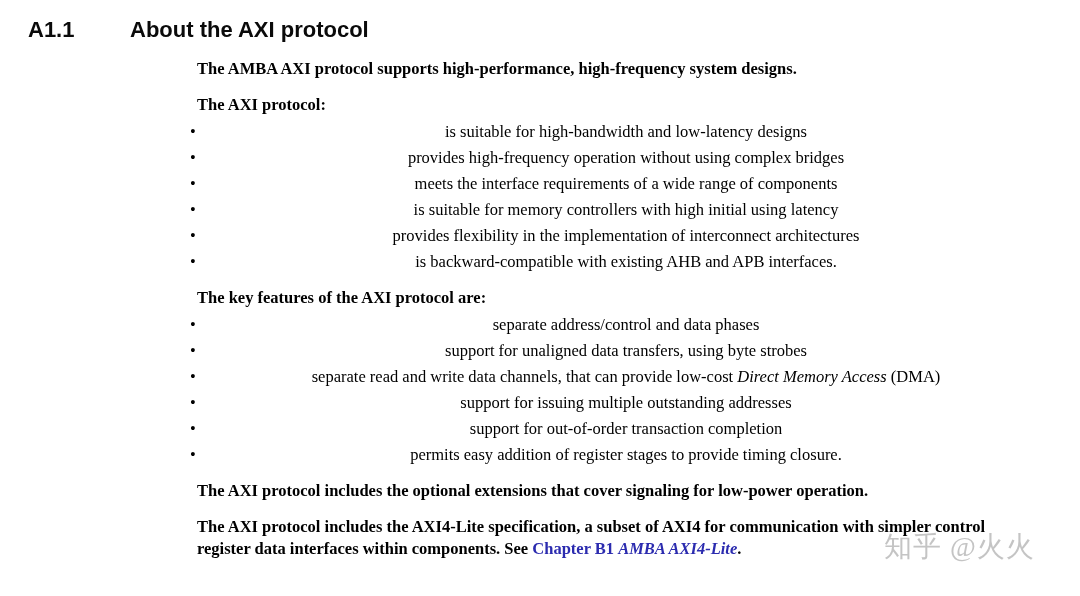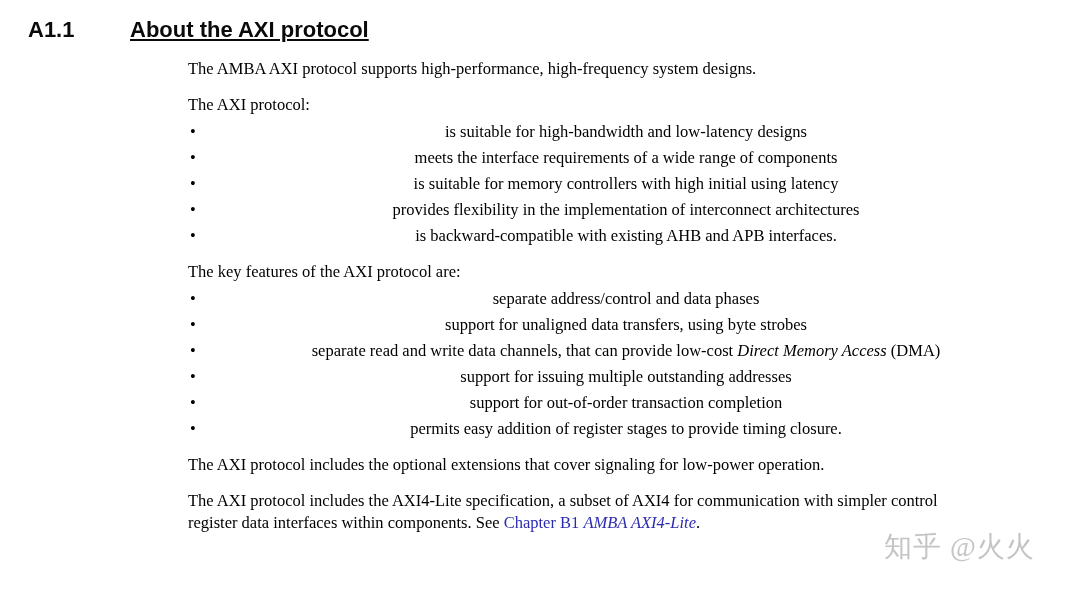--- a/index.html
+++ b/index.html
@@ -12,37 +12,37 @@
     overflow: hidden;
   }
   .heading {
     margin: 16px 0 0 28px;
     font-family: "Liberation Sans", "DejaVu Sans", sans-serif;
     font-weight: bold;
     font-size: 22px;
     line-height: 28px;
     color: #0a0a0a;
     white-space: nowrap;
-    text-decoration: underline;
   }
   .h-num {
     display: inline-block;
     width: 102px;
   }
   .body {
     margin: 14px 0 0 188px;
     width: 828px;
     font-family: "Liberation Serif", "DejaVu Serif", serif;
     font-size: 16.5px;
     color: #000000;
   }
   .body p {
-    margin: 0 0 14px 0;
+    margin: 0 0 14px 9px;
     line-height: 22px;
     white-space: nowrap;
+    font-weight: bold;
   }
   .body p.lead {
     margin-bottom: 3px;
   }
   .body ul {
     list-style: none;
     margin: 0 0 12px 0;
     padding: 0;
     text-align: center;
   }
@@ -86,20 +86,21 @@
     <span class="h-num">A1.1</span><span>About the AXI protocol</span>
   </div>
 
   <div class="body">
 
     <p>The AMBA AXI protocol supports high-performance, high-frequency system designs.</p>
 
     <p class="lead">The AXI protocol:</p>
     <ul>
       <li><span>is suitable for high-bandwidth and low-latency designs</span></li>
+      <li><span>provides high-frequency operation without using complex bridges</span></li>
       <li><span>meets the interface requirements of a wide range of components</span></li>
       <li><span>is suitable for memory controllers with high initial using latency</span></li>
       <li><span>provides flexibility in the implementation of interconnect architectures</span></li>
       <li><span>is backward-compatible with existing AHB and APB interfaces.</span></li>
     </ul>
 
     <p class="lead">The key features of the AXI protocol are:</p>
     <ul>
       <li><span>separate address/control and data phases</span></li>
       <li><span>support for unaligned data transfers, using byte strobes</span></li>

